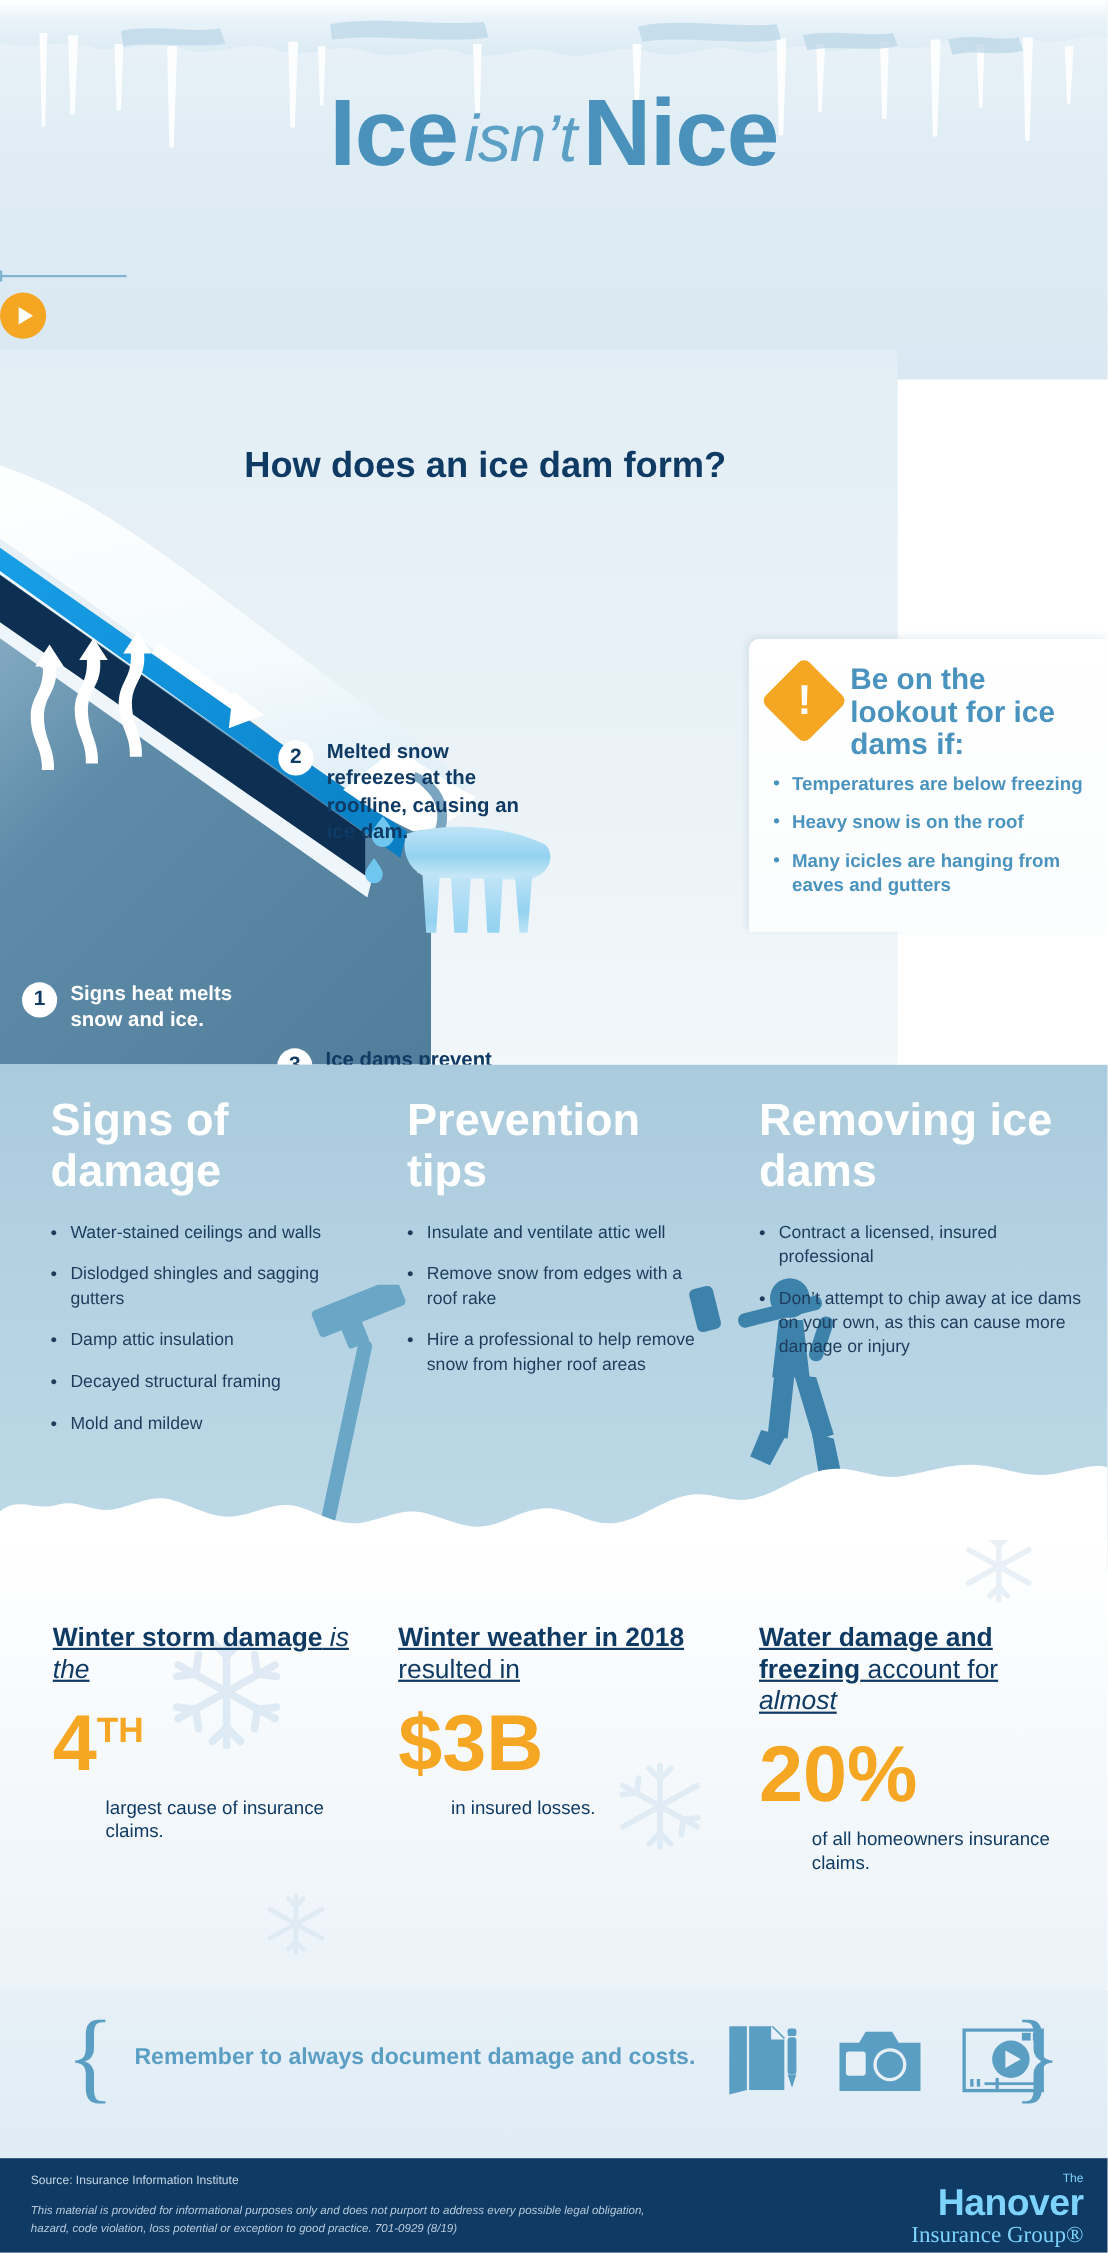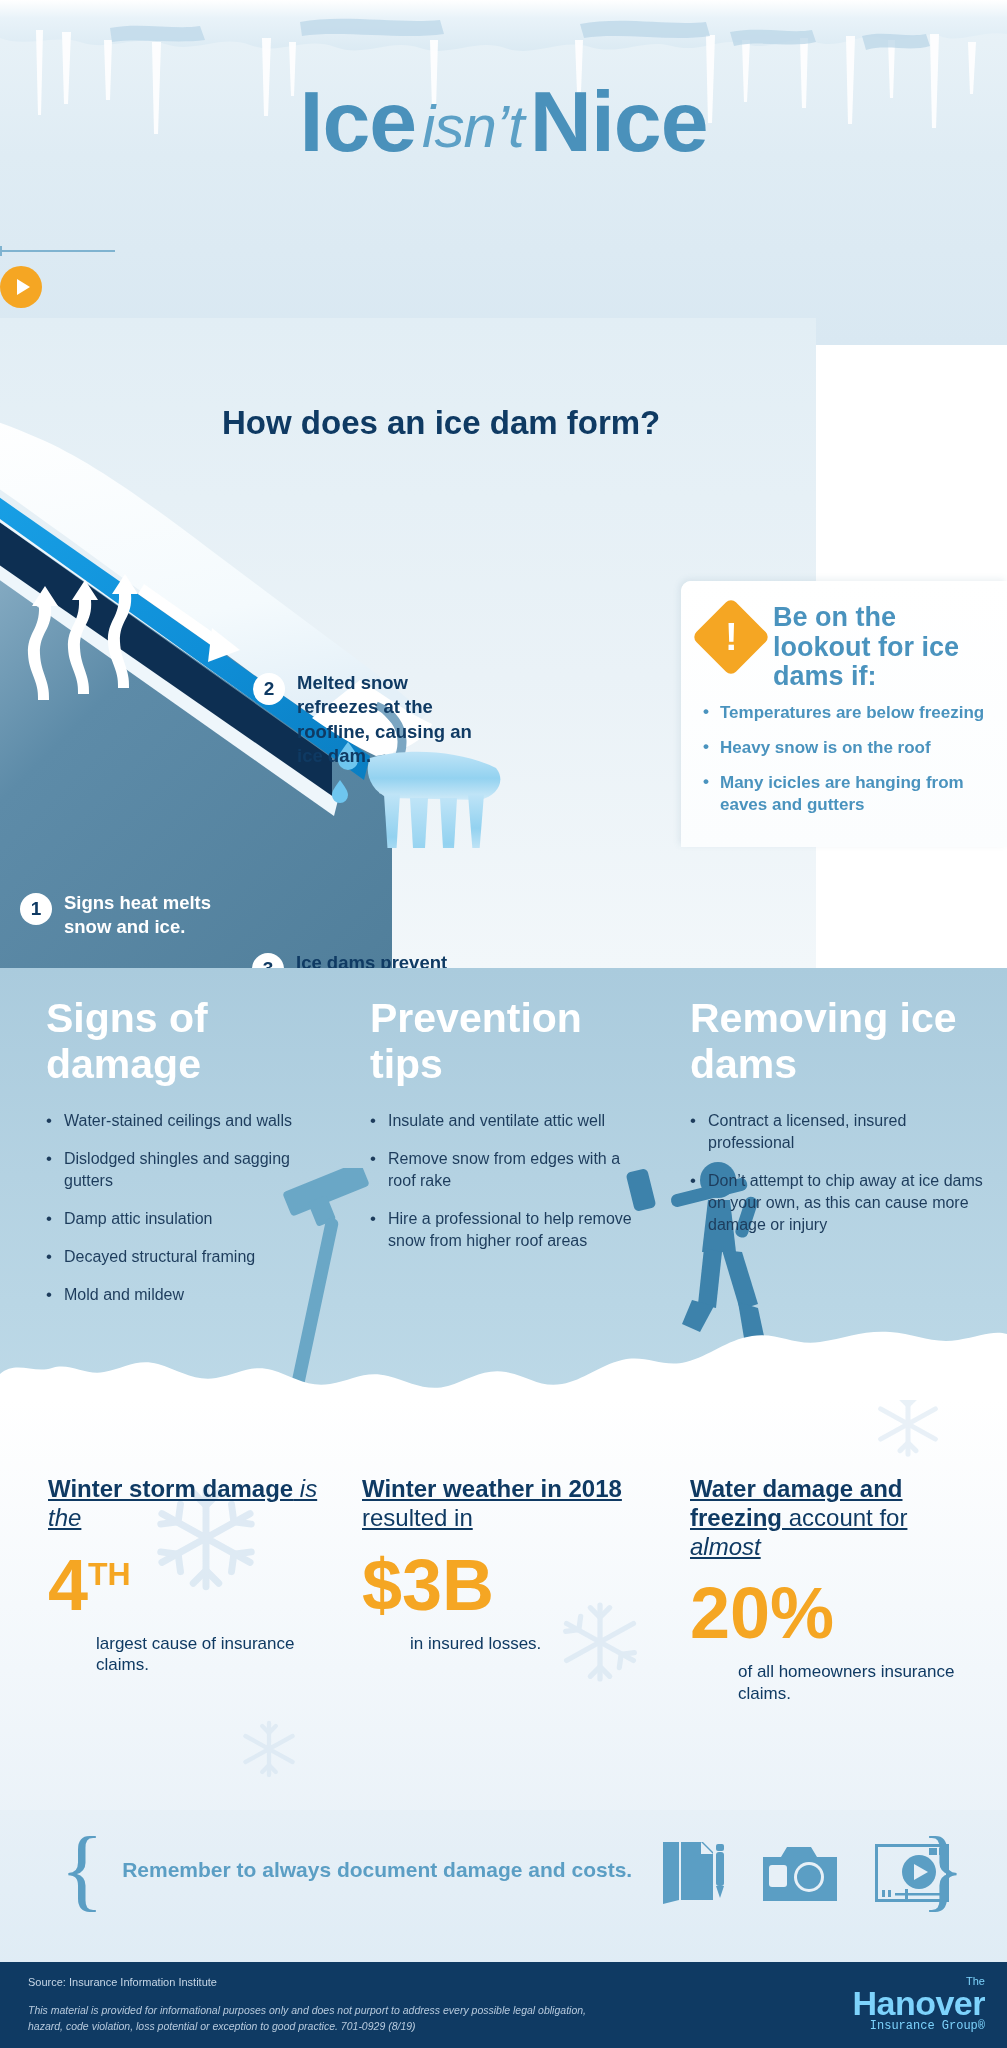--- a/index.html
+++ b/index.html
@@ -159,21 +159,21 @@
   .foot-src{
     position:absolute;left:28px;top:14px;font-size:11px;color:#c6d6e6;
   }
   .foot-legal{
     position:absolute;left:28px;top:40px;width:560px;font-size:10.5px;line-height:1.55;
     color:#b7cadd;font-style:italic;
   }
   .logo{position:absolute;right:22px;top:14px;text-align:right;color:#7dd3fc;}
   .logo .the{font-size:11px;line-height:1;margin-left:-52px;}
   .logo .han{font-size:34px;font-weight:bold;line-height:.95;letter-spacing:-.5px;}
-  .logo .ins{font-size:12px;font-family:Liberation Mono, monospace;line-height:1.1;margin-top:1px;}
+  .logo .ins{font-size:21px;font-family:Liberation Serif, serif;line-height:1.1;margin-top:1px;}
 
   .snowflake{position:absolute;opacity:.55;}
 </style>
 </head>
 <body>
 
 <div class="page">
 
   <div class="hero">
     <svg class="icicles" viewBox="0 0 1007 140" preserveAspectRatio="none">

